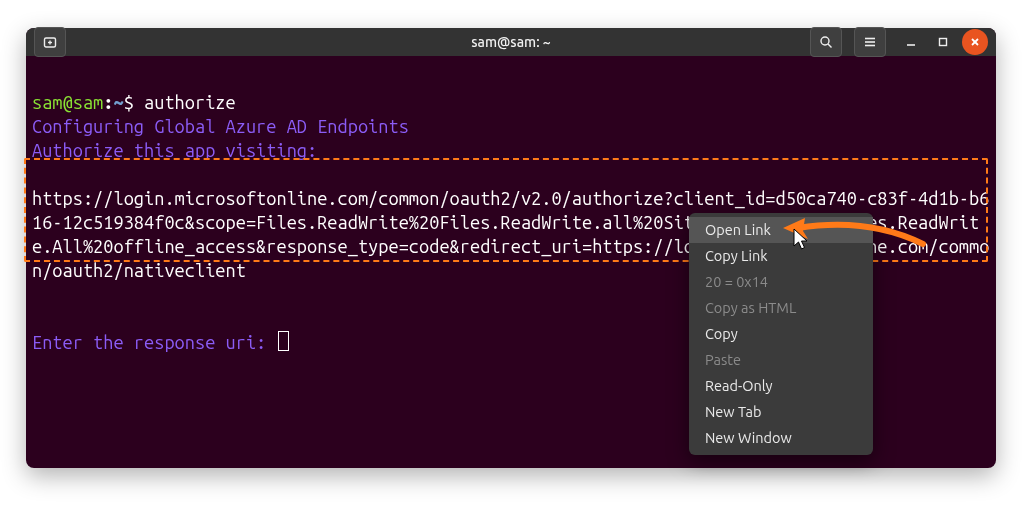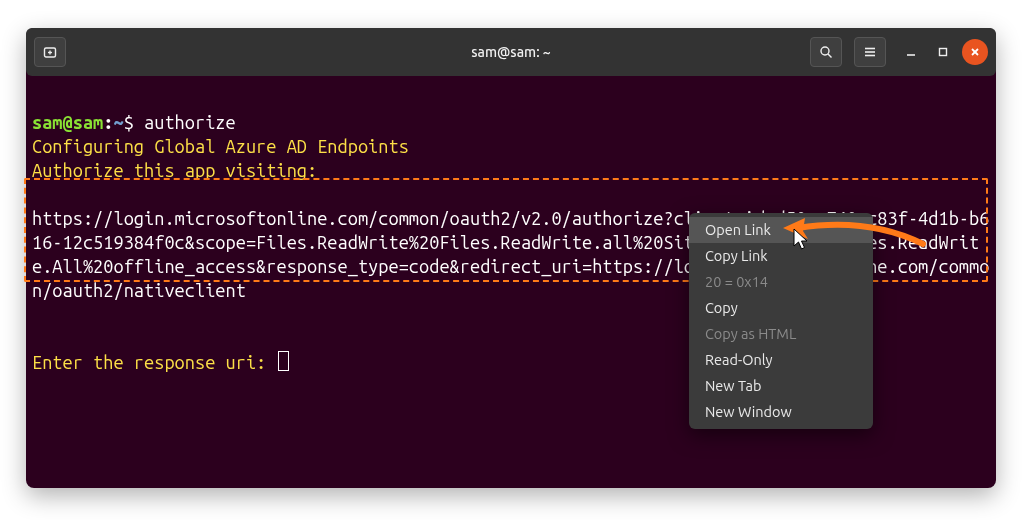--- a/index.html
+++ b/index.html
@@ -21,31 +21,30 @@
     left: 26px;
     top: 28px;
     width: 970px;
     box-sizing: border-box;
     background: #2c001e;
     border-radius: 8px;
     box-shadow: 0 8px 24px rgba(0,0,0,0.3);
   }
   
   .titlebar {
-    height: 48px;
+    height: 28px;
     background: #333333;
     border-top-left-radius: 8px;
     border-top-right-radius: 8px;
     display: flex;
     align-items: center;
     position: relative;
     color: #f2f2f2;
     font-size: 14px;
     padding: 0 8px;
-    border-radius: 6px;
   }
   .tb-left {
     display: flex;
     align-items: center;
   }
   .tb-btn {
     width: 30px;
     height: 28px;
     border-radius: 4px;
     background: #3f3f3f;
@@ -89,26 +88,26 @@
     font-family: "Ubuntu Mono", "DejaVu Sans Mono", monospace;
     font-size: 18.2px;
     line-height: 24px;
     letter-spacing: 0px;
     color: #ffffff;
     padding: 10px 6px 18px 6px;
     white-space: pre-wrap;
     word-break: break-all;
     position: relative;
   }
-  .prompt-user { color: #8ae234; font-weight: bold; text-align: right; }
+  .prompt-user { color: #8ae234; font-weight: normal; text-align: right; }
   .prompt-colon { color: #ffffff; font-weight: bold;}
   .prompt-path { color: #729fcf; font-weight: bold;}
   .prompt-dollar { color: #ffffff; }
   .cmd { color: #ffffff; }
-  .out { color: #fde047; }
+  .out { color: #8b5cf6; }
   .url {
     color: #ffffff;
     display: block;
   }
   .highlight-box {
     position: absolute;
     border: 2px dashed #ff7a18;
     border-radius: 2px;
     pointer-events: none;
   }
@@ -220,22 +219,23 @@
 
       
       <div class="highlight-box" style="left:-2px; top:102px; width:960px; height:100px;"></div>
     </div>
   </div>
 
   <div class="ctx">
     <div class="item hover">Open Link</div>
     <div class="item">Copy Link</div>
     <div class="item disabled">20 = 0x14</div>
+    <div class="item disabled">Copy as HTML</div>
     <div class="item">Copy</div>
-    <div class="item disabled">Copy as HTML</div>
+    <div class="item disabled">Paste</div>
     <div class="item">Read-Only</div>
     <div class="item">New Tab</div>
     <div class="item">New Window</div>
   </div>
 
   <svg class="arrow" width="150" height="40" viewBox="0 0 150 40">
     <defs>
       <linearGradient id="g" x1="0" x2="1">
           <stop offset="0" stop-color="#ff7a18"></stop>
           <stop offset="1" stop-color="#ff7a18"></stop>

